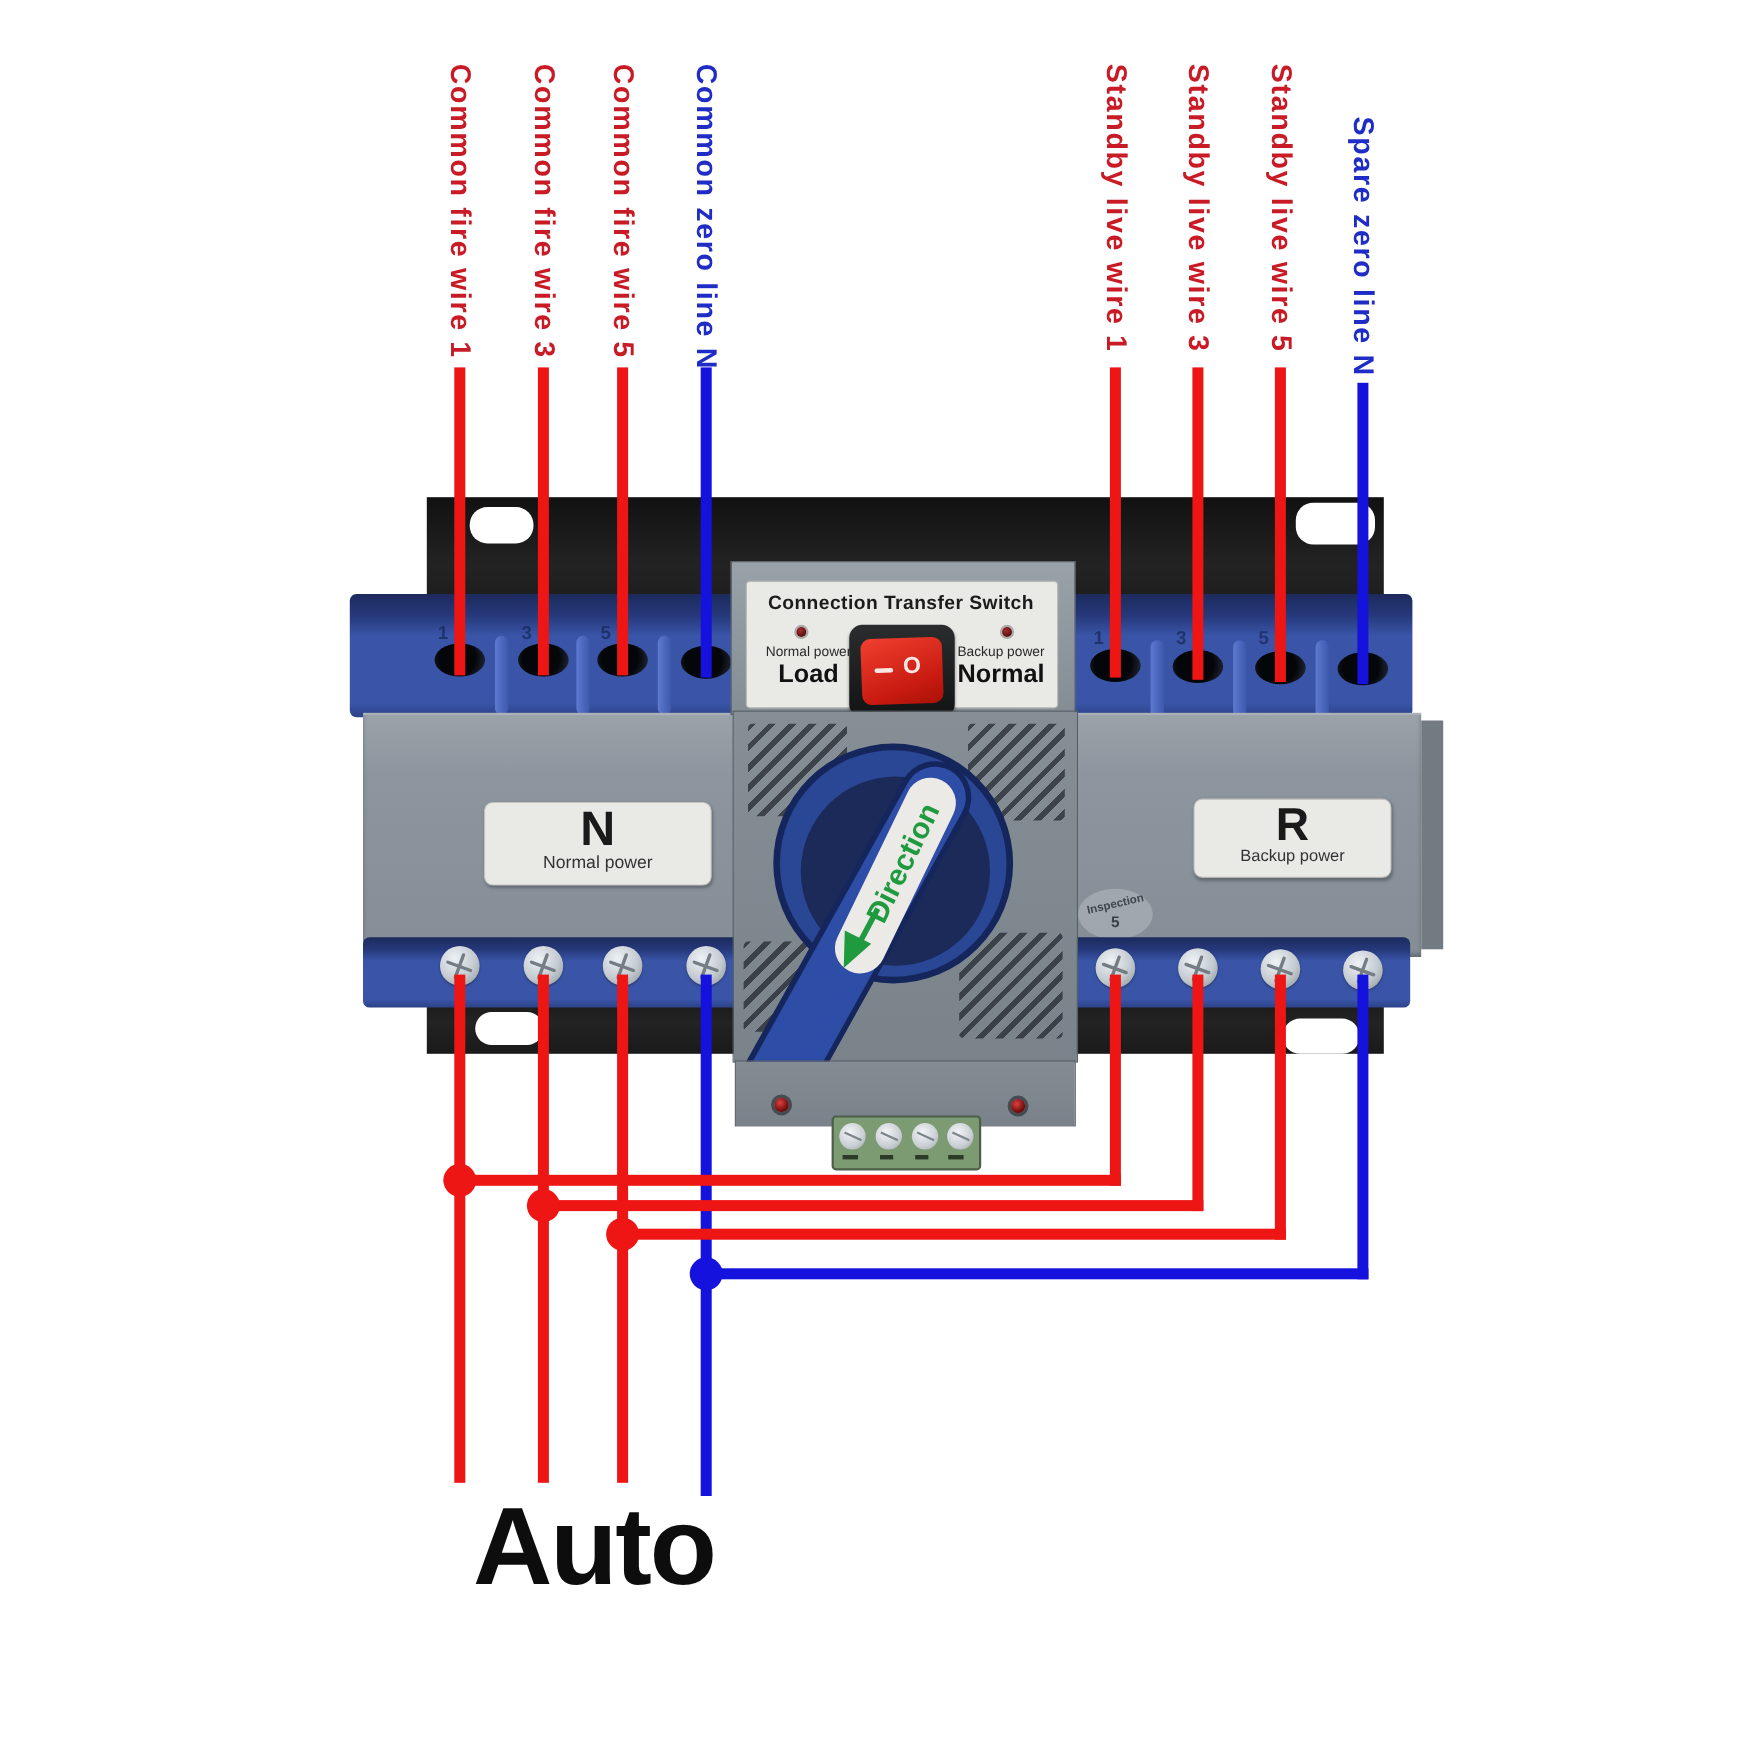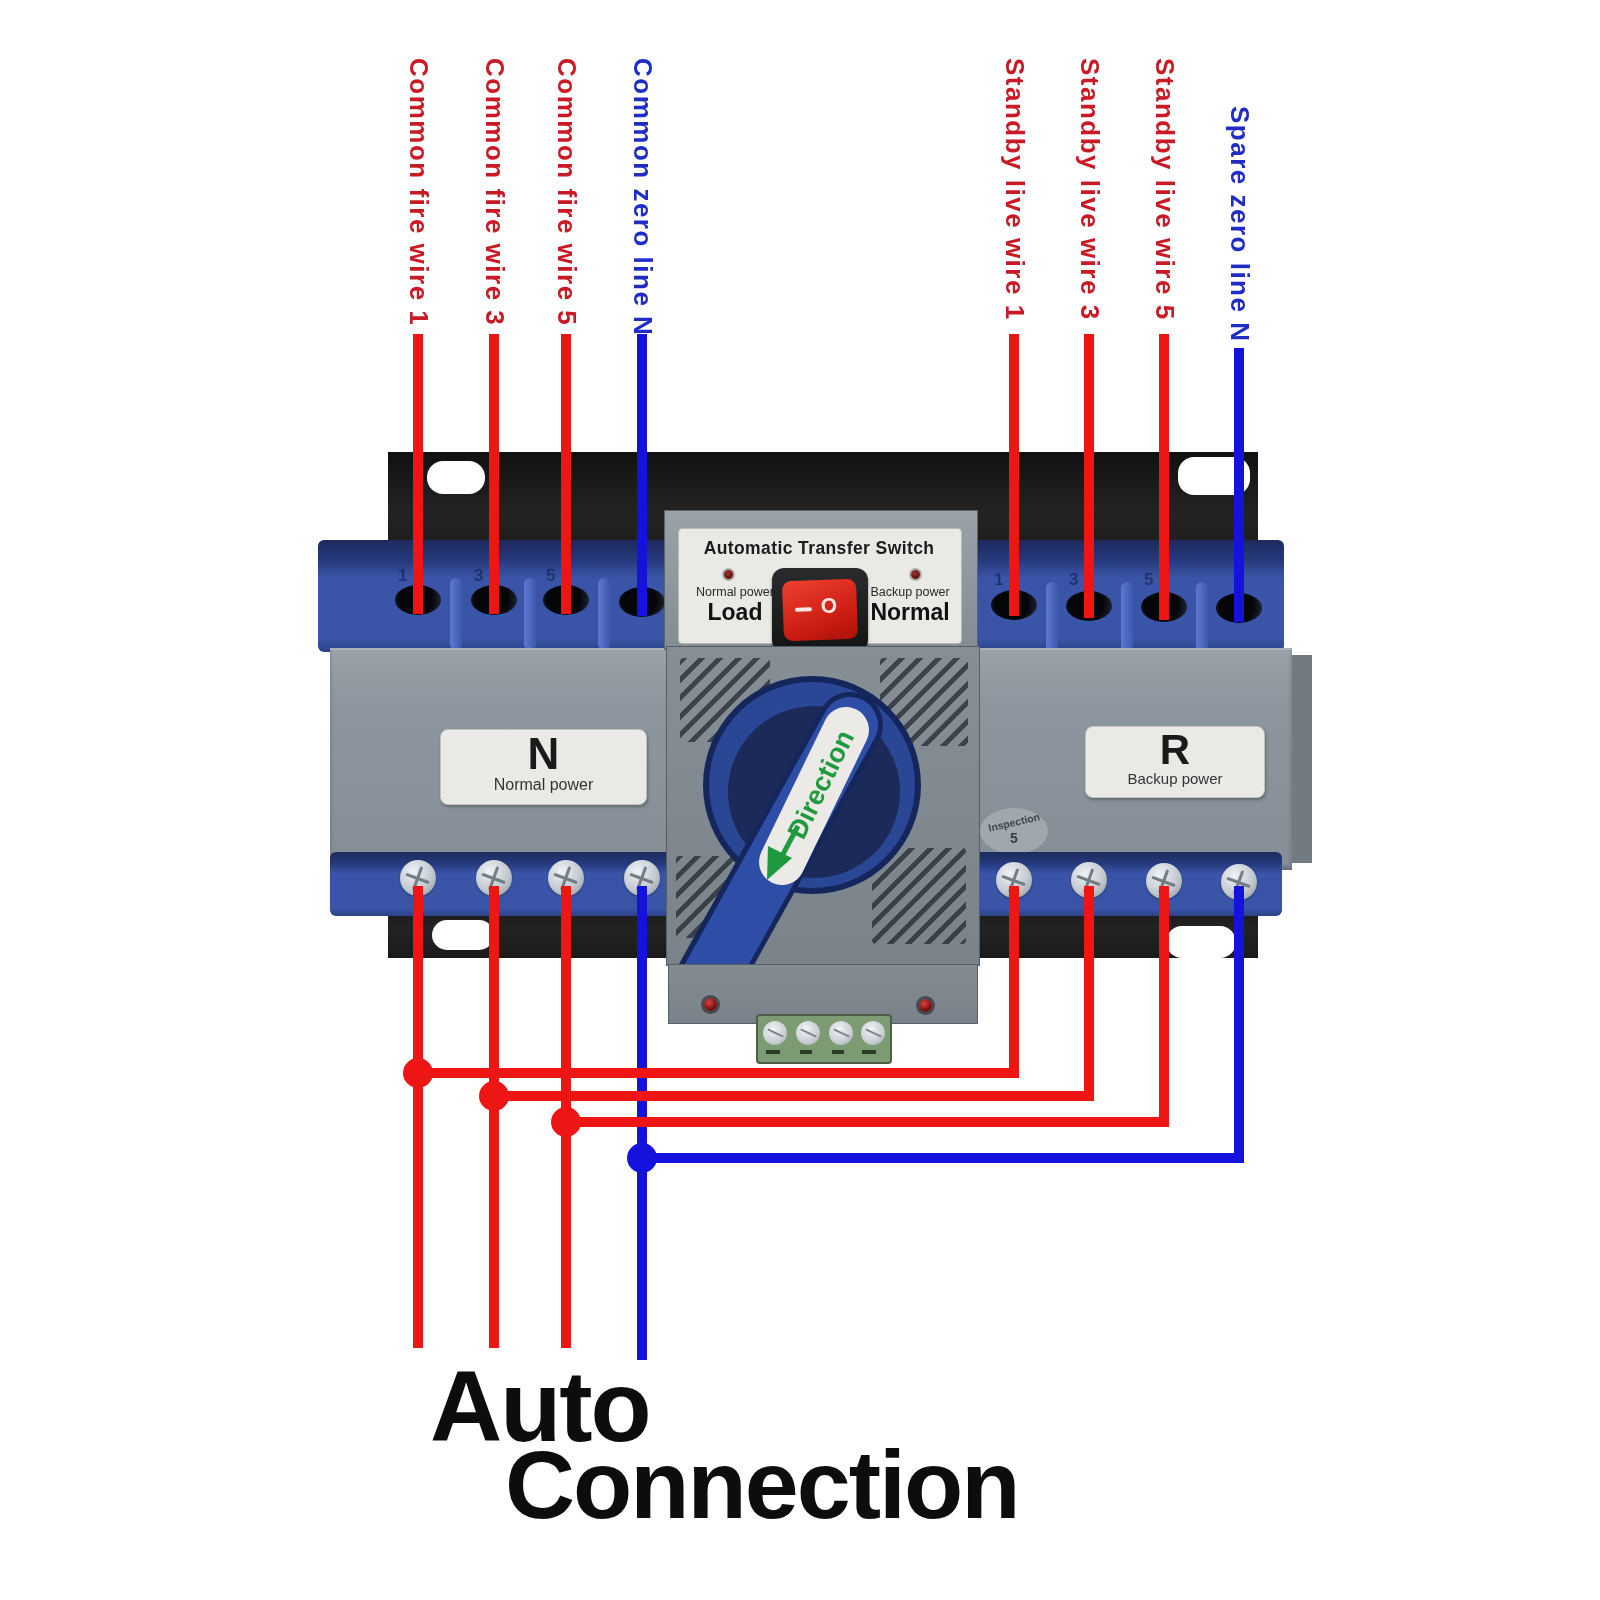--- a/index.html
+++ b/index.html
@@ -129,21 +129,21 @@
   <div class="screw" style="left:476px;top:860px;"></div>
   <div class="screw" style="left:548px;top:860px;"></div>
   <div class="screw" style="left:624px;top:860px;"></div>
   <div class="screw" style="left:996px;top:862px;"></div>
   <div class="screw" style="left:1071px;top:862px;"></div>
   <div class="screw" style="left:1146px;top:863px;"></div>
   <div class="screw" style="left:1221px;top:864px;"></div>
 
   <div class="abs" style="left:664px;top:510px;width:312px;height:138px;background:linear-gradient(180deg,#9aa2a9,#848d94);border:1px solid #5c646b;"></div>
   <div class="abs" style="left:678px;top:528px;width:282px;height:114px;background:#e9e9e6;border:1px solid #b9b9b6;border-radius:4px;"></div>
-  <div class="paneltext" style="left:678px;top:538px;width:282px;font-size:17.5px;font-weight:bold;letter-spacing:.4px;color:#1c1c1c;">Automatic Transfer Switch</div>
+  <div class="paneltext" style="left:678px;top:538px;width:282px;font-size:17.5px;font-weight:bold;letter-spacing:.4px;color:#1c1c1c;">Connection Transfer Switch</div>
   <div class="led led-panel" style="left:724px;top:570px;"></div>
   <div class="led led-panel" style="left:911px;top:570px;"></div>
   <div class="paneltext" style="left:678px;top:585px;width:114px;font-size:12.5px;">Normal power</div>
   <div class="paneltext" style="left:678px;top:599px;width:114px;font-size:23px;font-weight:bold;color:#111;">Load</div>
   <div class="paneltext" style="left:858px;top:585px;width:104px;font-size:12.5px;">Backup power</div>
   <div class="paneltext" style="left:858px;top:599px;width:104px;font-size:23px;font-weight:bold;color:#111;">Normal</div>
 
   <div class="abs" style="left:772px;top:568px;width:96px;height:84px;background:linear-gradient(180deg,#2b2c2e,#121315);border-radius:12px;box-shadow:0 2px 3px rgba(0,0,0,.4);"></div>
   <div class="abs" style="left:783px;top:580px;width:74px;height:60px;background:linear-gradient(160deg,#ef4030,#c81a10 70%,#a81208);border-radius:9px;transform:rotate(-2deg);">
     <div class="abs" style="left:12px;top:27px;width:17px;height:4px;background:#ffe8e4;border-radius:2px;"></div>
@@ -196,16 +196,15 @@
   <div class="hwire wred" style="left:561px;top:1117px;width:608px;"></div>
   <div class="hwire wblue" style="left:637px;top:1153px;width:607px;"></div>
 
   <div class="dot dred" style="left:403px;top:1058px;"></div>
   <div class="dot dred" style="left:479px;top:1081px;"></div>
   <div class="dot dred" style="left:551px;top:1107px;"></div>
   <div class="dot dblue" style="left:627px;top:1143px;"></div>
 
   <div class="footer-load" style="left:430px;top:1356px;">Auto</div>
   <div class="footer-conn" style="left:505px;top:1436px;">
-    <span>Connection</span>
   </div>
 
 </div>
 
 </body></html>

